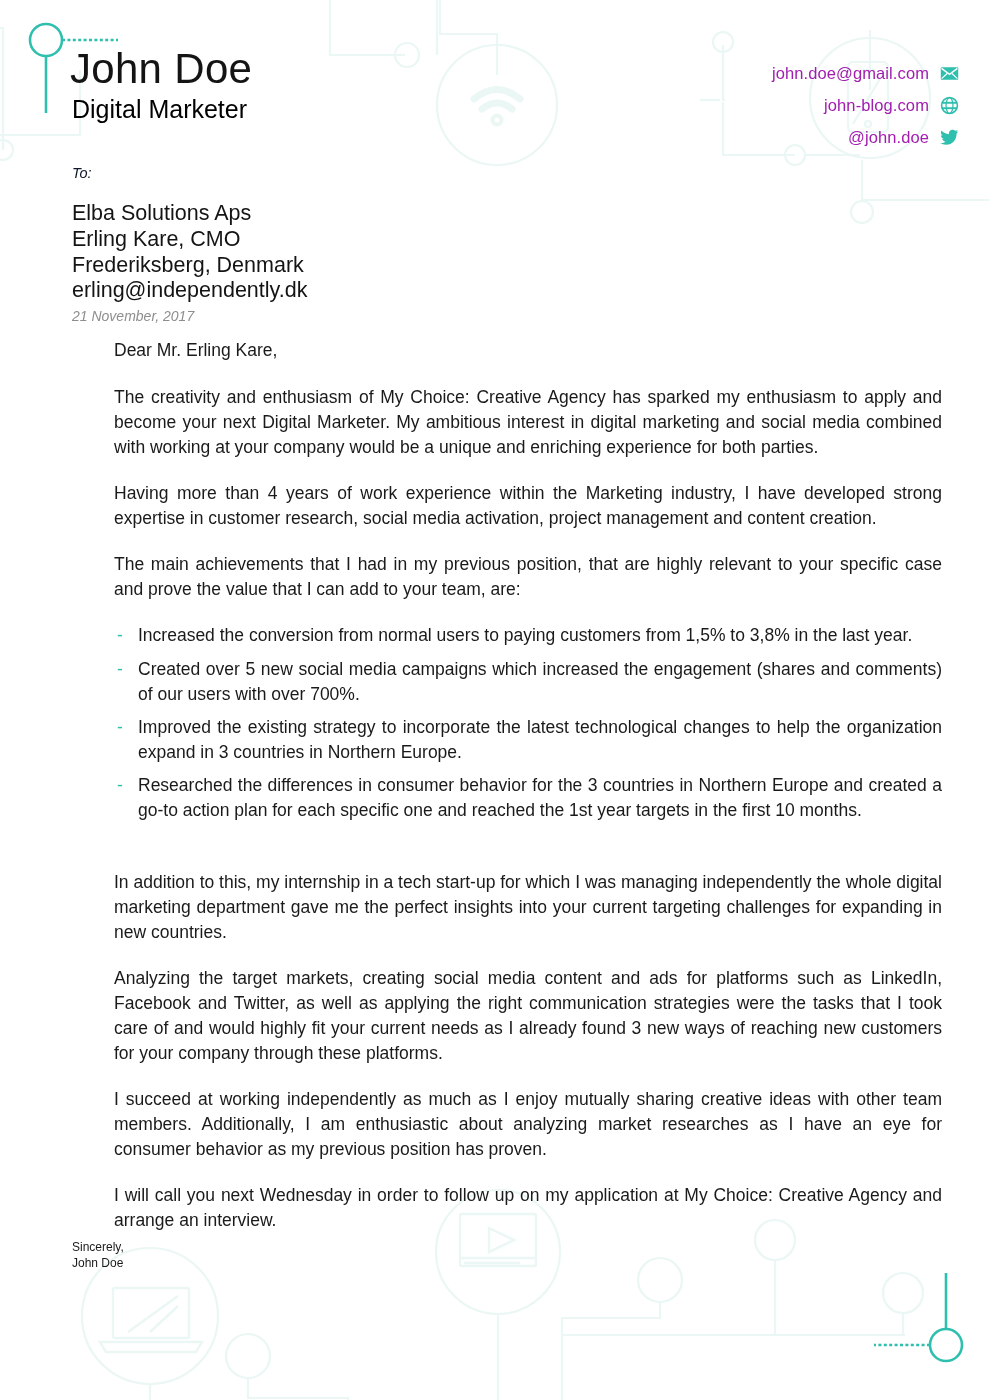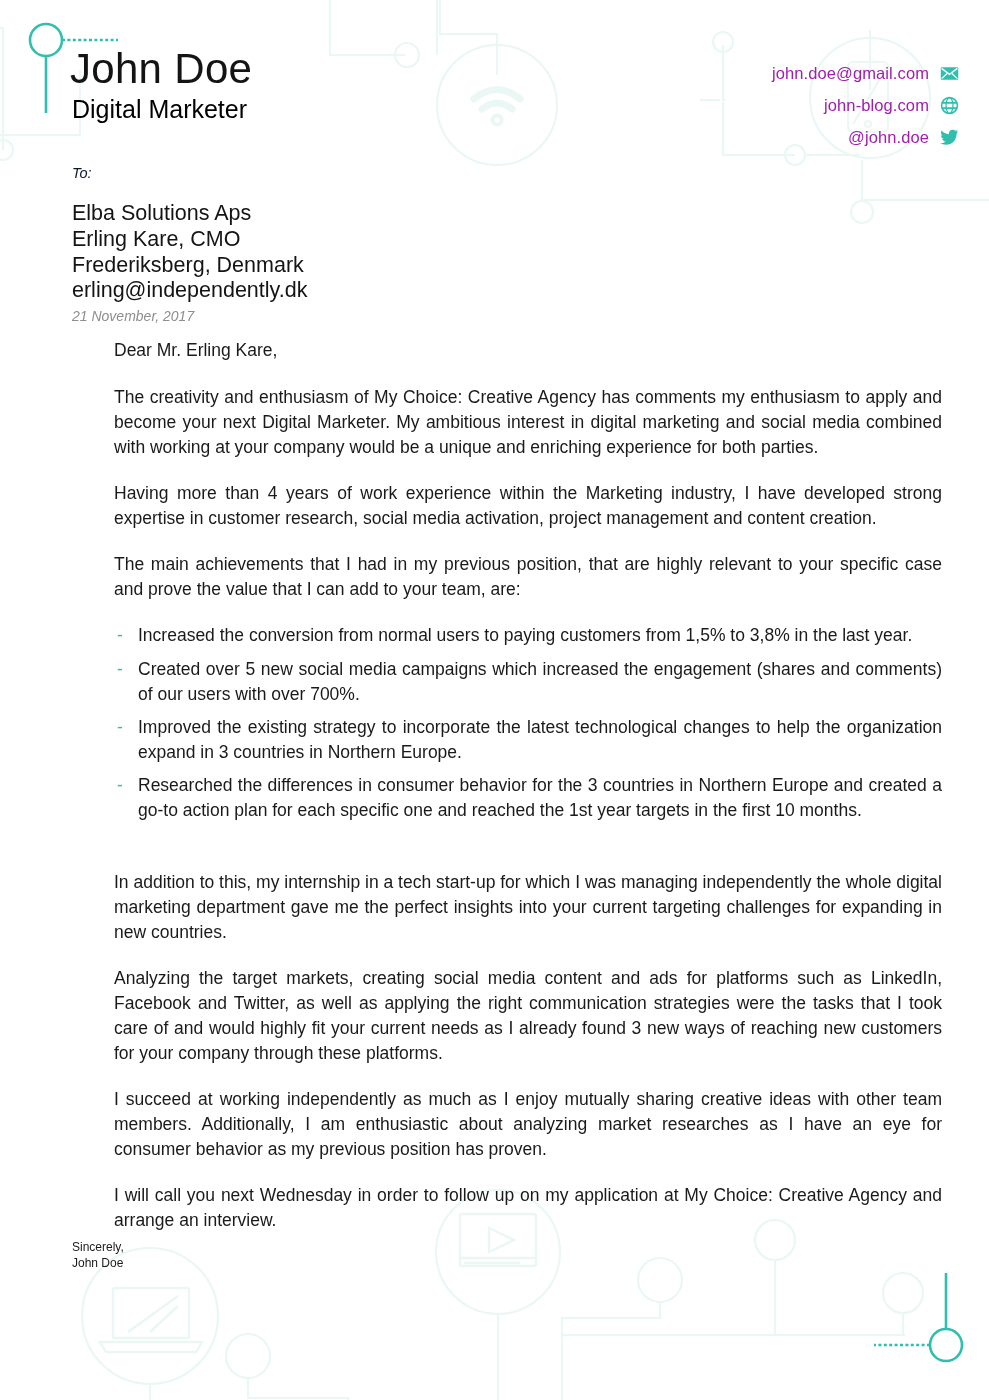--- a/index.html
+++ b/index.html
@@ -321,21 +321,21 @@
     <div class="to-label">To:</div>
     <div class="recip-line">Elba Solutions Aps</div>
     <div class="recip-line">Erling Kare, CMO</div>
     <div class="recip-line">Frederiksberg, Denmark</div>
     <div class="recip-line">erling@independently.dk</div>
     <div class="date-line">21 November, 2017</div>
   </div>
 
   <div class="body-wrap">
     <div class="salutation">Dear Mr. Erling Kare,</div>
-    <p class="para">The creativity and enthusiasm of My Choice: Creative Agency has comments my enthusiasm to apply and become your next Digital Marketer. My ambitious interest in digital marketing and social media combined with working at your company would be a unique and enriching experience for both parties.</p>
+    <p class="para">The creativity and enthusiasm of My Choice: Creative Agency has sparked my enthusiasm to apply and become your next Digital Marketer. My ambitious interest in digital marketing and social media combined with working at your company would be a unique and enriching experience for both parties.</p>
     <p class="para">Having more than 4 years of work experience within the Marketing industry, I have developed strong expertise in customer research, social media activation, project management and content creation.</p>
     <p class="para">The main achievements that I had in my previous position, that are highly relevant to your specific case and prove the value that I can add to your team, are:</p>
 
     <ul class="bullets">
       <li class="bullet">
         <span class="bullet-dash">-</span>
         <span>Increased the conversion from normal users to paying customers from 1,5% to 3,8% in the last year.</span>
       </li>
       <li class="bullet">
         <span class="bullet-dash">-</span>

